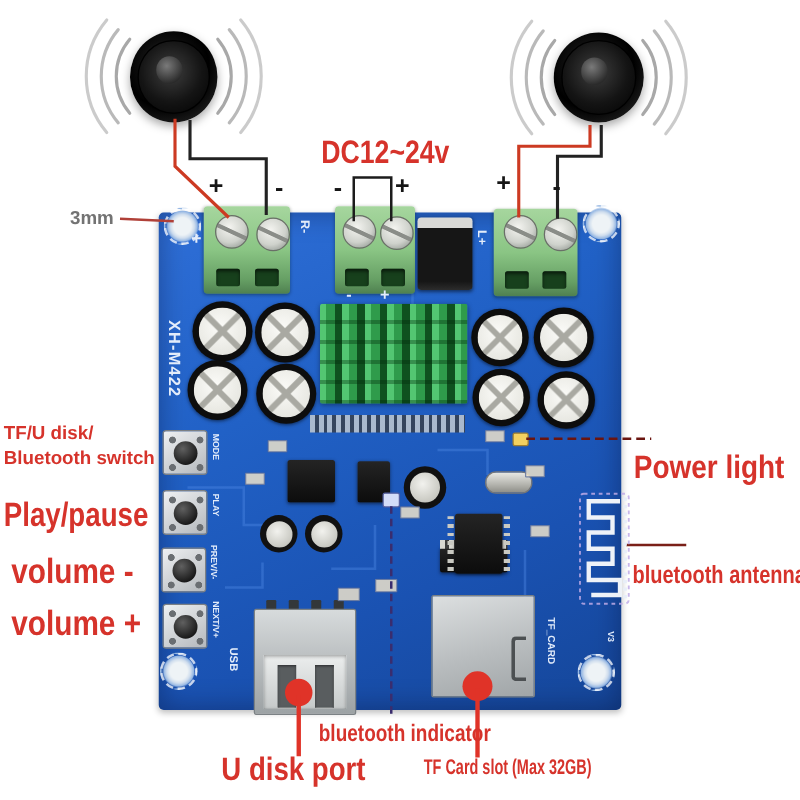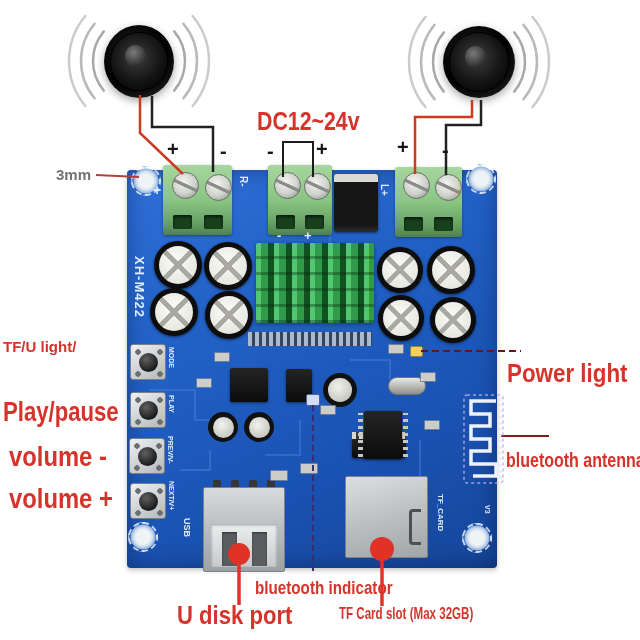--- a/index.html
+++ b/index.html
@@ -280,21 +280,22 @@
   <div class="mark" style="left:167px;top:138px;">+</div>
   <div class="mark" style="left:220px;top:140px;">-</div>
   <div class="mark" style="left:267px;top:140px;">-</div>
   <div class="mark" style="left:316px;top:138px;">+</div>
   <div class="mark" style="left:397px;top:136px;">+</div>
   <div class="mark" style="left:442px;top:139px;">-</div>
 
   <div class="lbl" style="left:257px;top:106px;font-size:26px;transform:scaleX(.82);">DC12~24v</div>
   <div class="lbl-3mm" style="left:56px;top:166px;">3mm</div>
 
-  <div class="lbl lbl-sm" style="left:3px;top:337px;">TF/U light/</div>
+  <div class="lbl lbl-sm" style="left:3px;top:337px;">TF/U disk/</div>
+  <div class="lbl lbl-sm" style="left:3px;top:357px;">Bluetooth switch</div>
   <div class="lbl" style="left:3px;top:397px;font-size:27px;transform:scaleX(.82);">Play/pause</div>
   <div class="lbl" style="left:9px;top:441px;font-size:28px;transform:scaleX(.85);">volume -</div>
   <div class="lbl" style="left:9px;top:483px;font-size:28px;transform:scaleX(.85);">volume +</div>
 
   <div class="lbl" style="left:507px;top:358px;font-size:26px;transform:scaleX(.86);">Power light</div>
   <div class="lbl" style="left:506px;top:449px;font-size:20px;transform:scaleX(.8);">bluetooth antenna</div>
   <div class="lbl" style="left:255px;top:577px;font-size:19px;transform:scaleX(.8);">bluetooth indicator</div>
   <div class="lbl" style="left:177px;top:600px;font-size:26px;transform:scaleX(.85);">U disk port</div>
   <div class="lbl" style="left:339px;top:604px;font-size:17px;transform:scaleX(.68);">TF Card slot (Max 32GB)</div>
 

